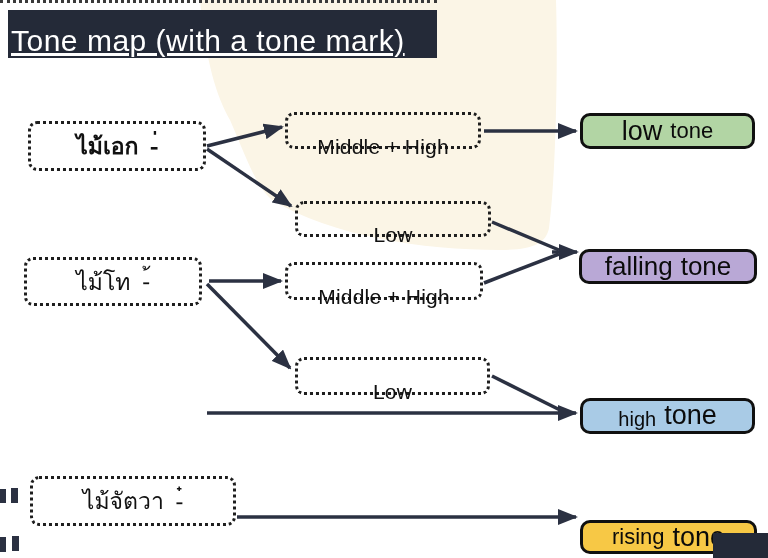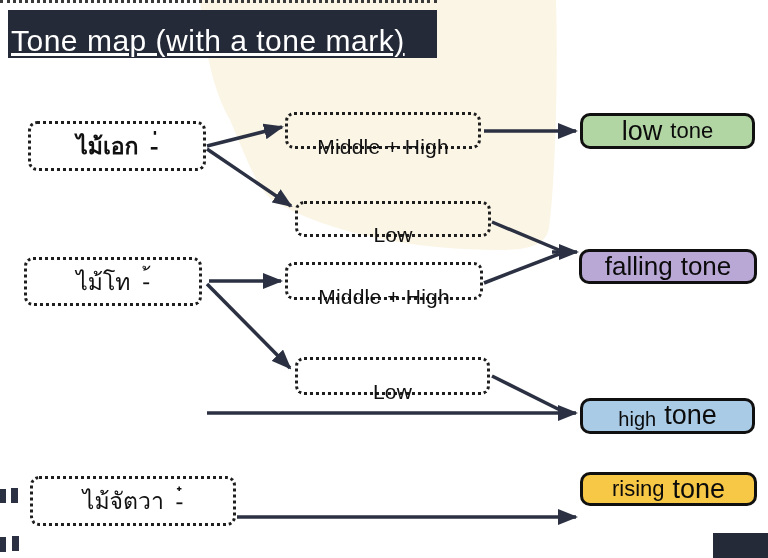--- a/index.html
+++ b/index.html
@@ -43,21 +43,21 @@
 
   
   .result{
     position:absolute;border:3px solid #101010;border-radius:10px;
     display:flex;align-items:center;justify-content:center;gap:8px;
     color:#0b0b0b;box-sizing:border-box;white-space:nowrap;
   }
   .res0{left:580px;top:113px;width:175px;height:36px;}
   .res1{left:579px;top:238px;width:178px;height:35px;}
   .res2{left:580px;top:398px;width:175px;height:36px;align-items:flex-end;}
-  .res3{left:580px;top:472px;width:177px;height:34px;}
+  .res3{left:580px;top:520px;width:177px;height:34px;}
   .res0 .w1{font-size:27px;} .res0 .w2{font-size:22px;}
   .res1 .w1{font-size:26px;} .res1 .w2{font-size:26px;}
   .res2 .w1{font-size:20px;} .res2 .w2{font-size:27px;}
   .res3 .w1{font-size:22px;} .res3 .w2{font-size:27px;}
 
   
   .edge-dash{position:absolute;background:#2b3142;}
   .d1{left:0;top:489px;width:6px;height:14px;}
   .d2{left:11px;top:488px;width:7px;height:15px;}
   .d3{left:0;top:537px;width:6px;height:15px;}

